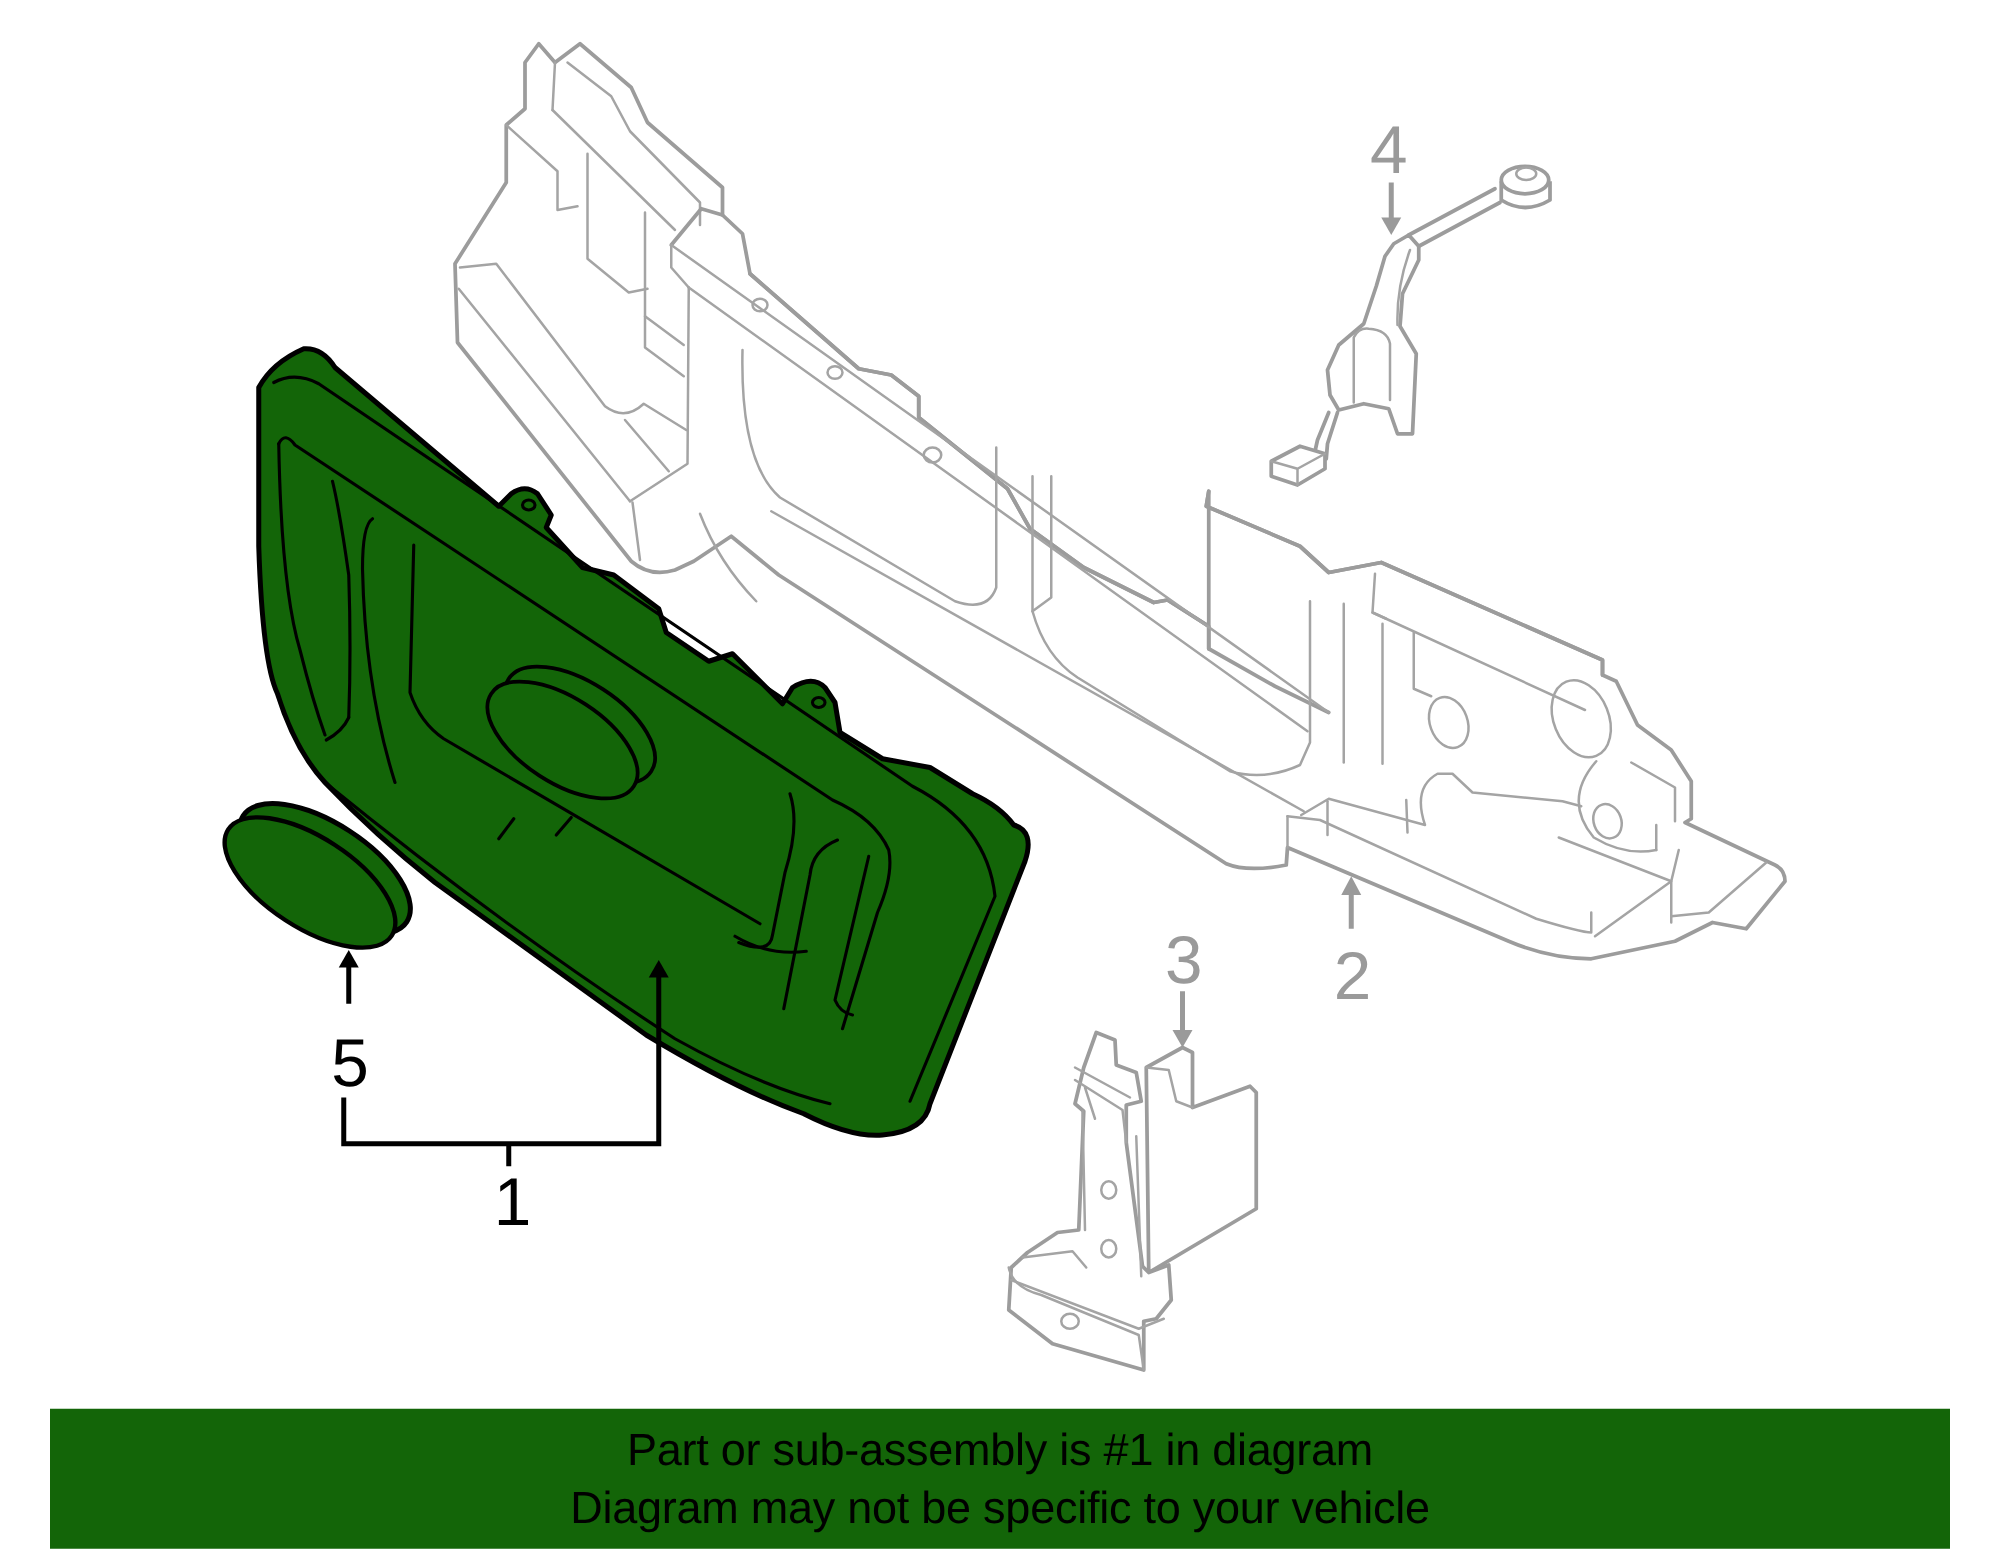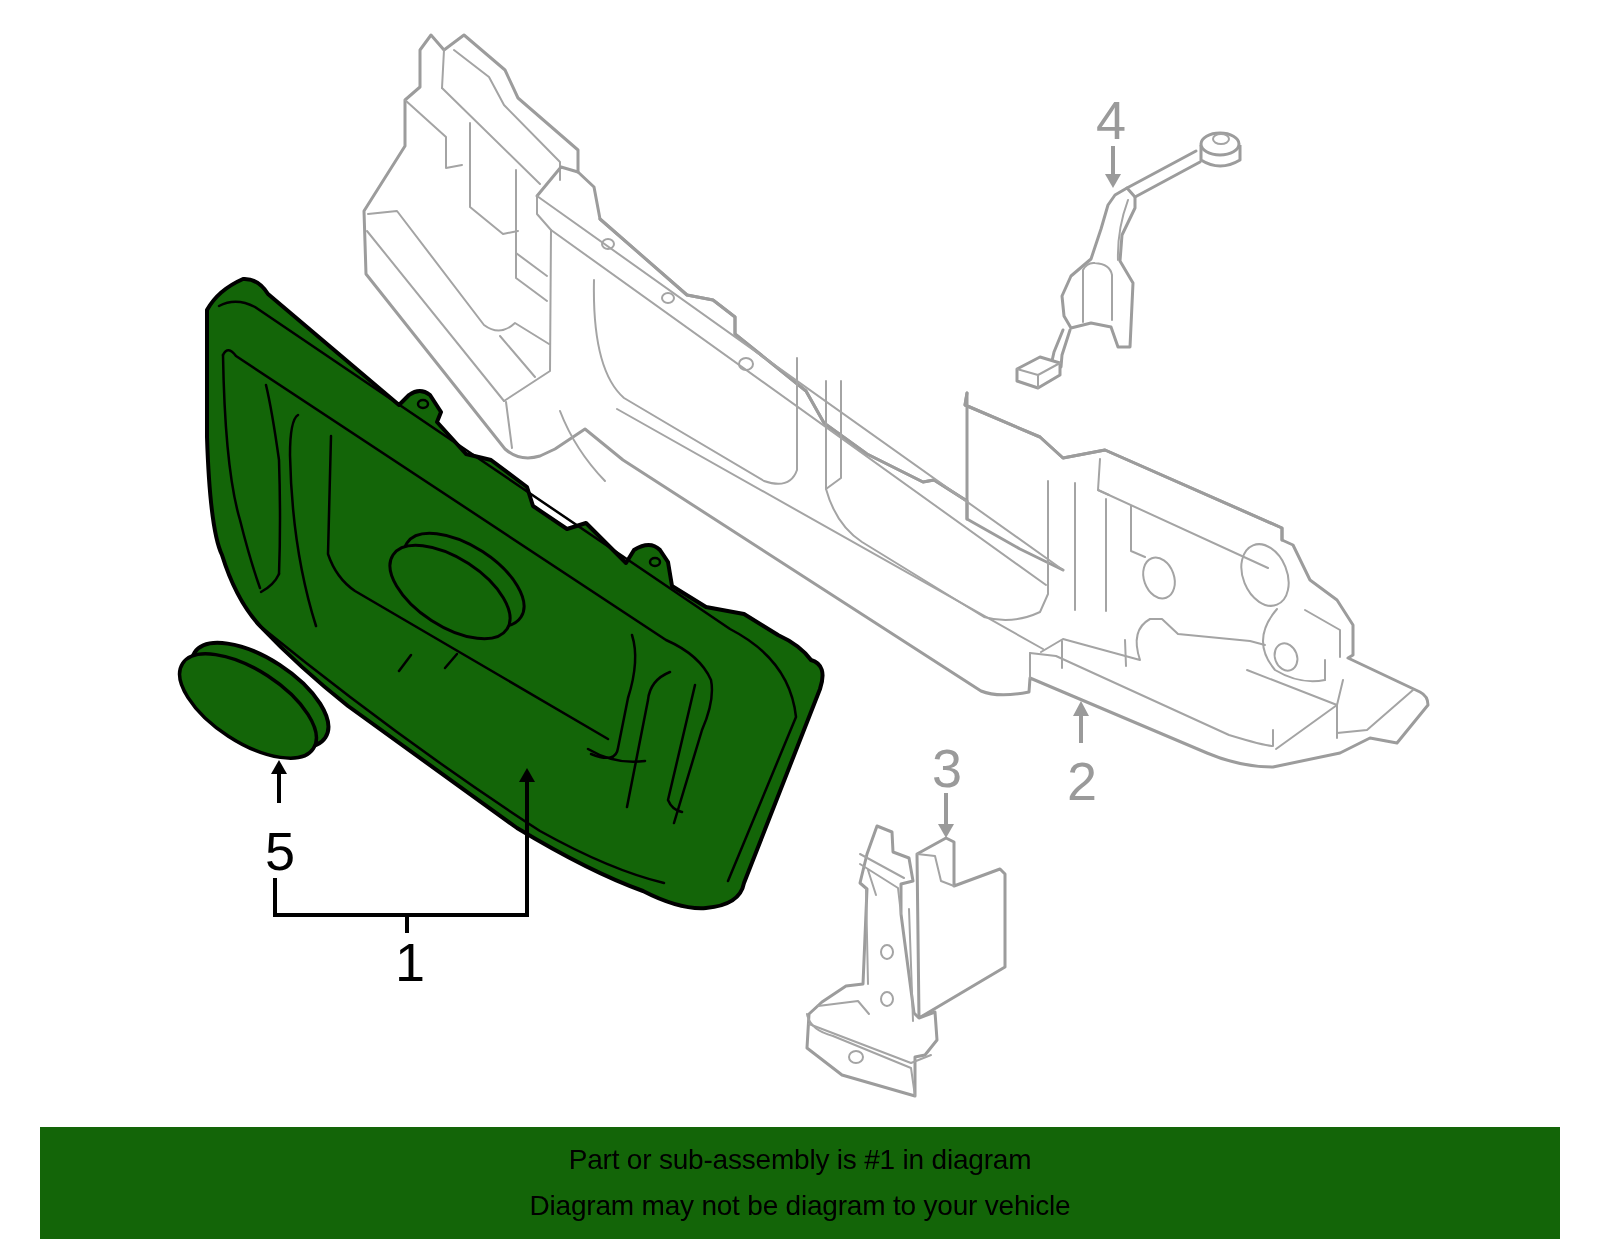--- a/index.html
+++ b/index.html
@@ -12,21 +12,21 @@
   .hl { fill: #136508; stroke: #000000; stroke-width: 4; stroke-linejoin: round; }
   .hl-line { fill: none; stroke: #000000; stroke-width: 2.5; stroke-linecap: round; stroke-linejoin: round; }
   .leader { fill: none; stroke: #000000; stroke-width: 4; }
   .leader-grey { fill: none; stroke: #9a9a9a; stroke-width: 4; }
   .callout { position: absolute; font-size: 54px; line-height: 1; transform: translate(-50%, -50%); }
   .callout.active { color: #000000; }
   .callout.inactive { color: #9a9a9a; }
   #banner { position: absolute; left: 40px; top: 1127px; width: 1520px; height: 112px;
             background: #136508; color: #000000; text-align: center;
             display: flex; flex-direction: column; justify-content: center; }
-  #banner .line { font-size: 28px; line-height: 46px; letter-spacing: -0.2px; }
+  #banner .line { font-size: 36px; line-height: 46px; letter-spacing: -0.2px; }
 </style>
 </head>
 <body>
 
 <svg id="diagram" viewBox="0 0 1600 1249" xmlns="http://www.w3.org/2000/svg">
 
   <g>
     <path class="ghost-fill" d="
       M431,35 L420,50 L420,87 L405,100 L405,146 L364,211 L366,274
       L505,449 Q520,462 540,456 L555,449
@@ -172,14 +172,14 @@
 </svg>
 
 <div class="callout active" style="left:410px; top:962px;">1</div>
 <div class="callout inactive" style="left:1082px; top:781px;">2</div>
 <div class="callout inactive" style="left:947px; top:768px;">3</div>
 <div class="callout inactive" style="left:1111px; top:120px;">4</div>
 <div class="callout active" style="left:280px; top:851px;">5</div>
 
 <div id="banner">
   <div class="line">Part or sub-assembly is #1 in diagram</div>
-  <div class="line">Diagram may not be diagram to your vehicle</div>
+  <div class="line">Diagram may not be specific to your vehicle</div>
 </div>
 
 </body></html>

